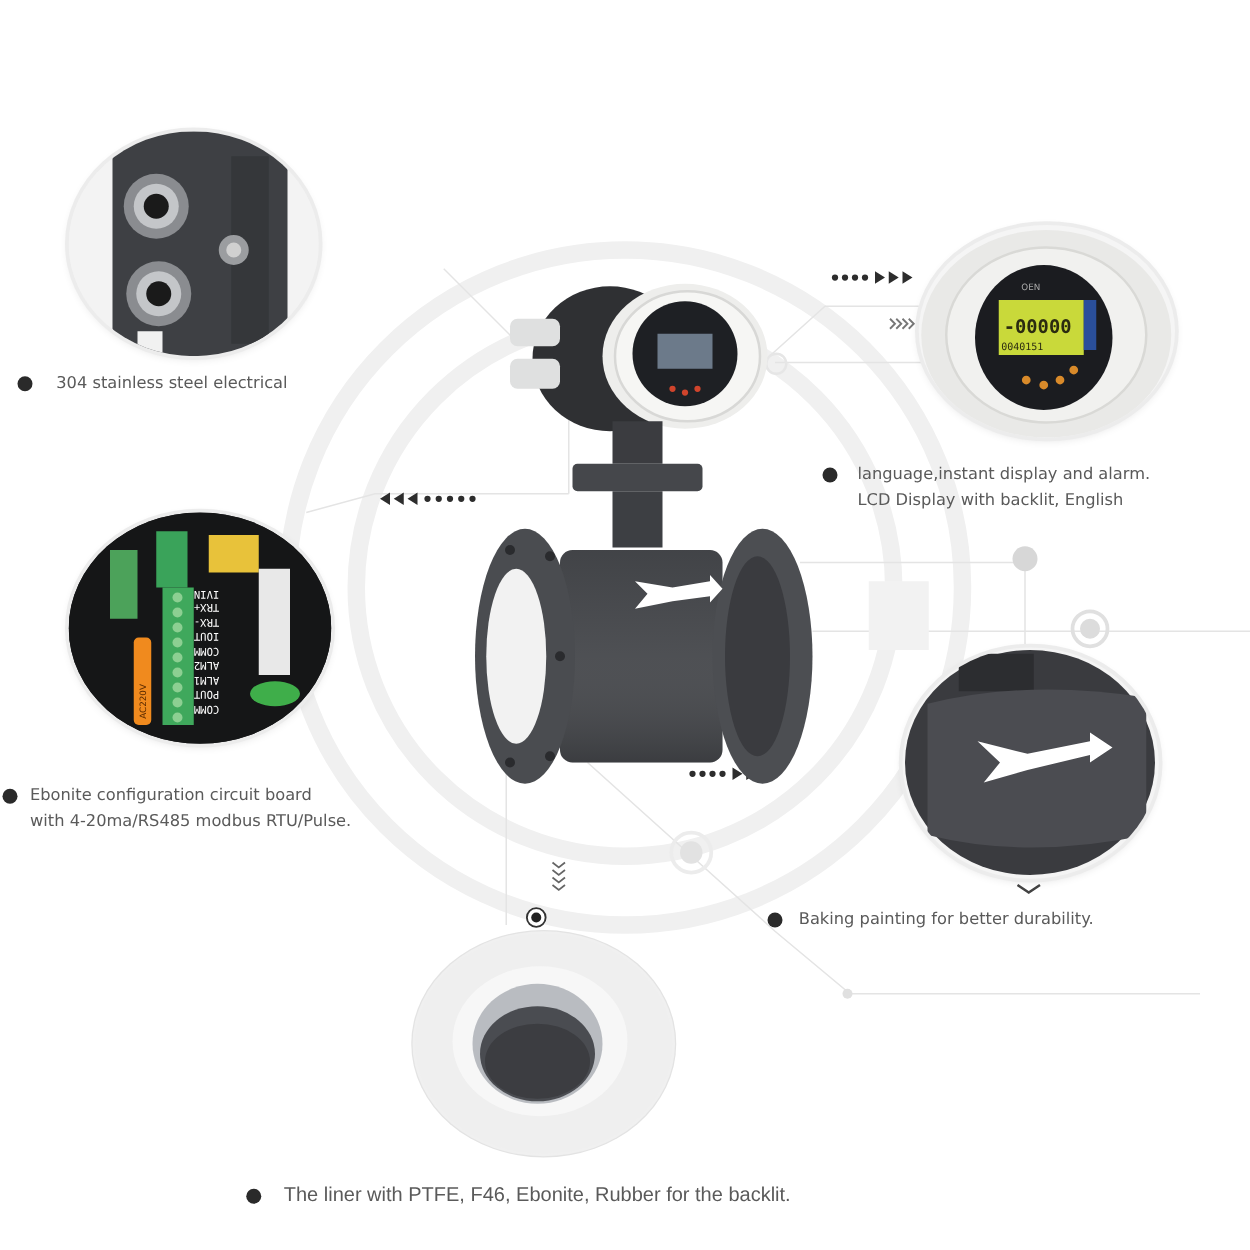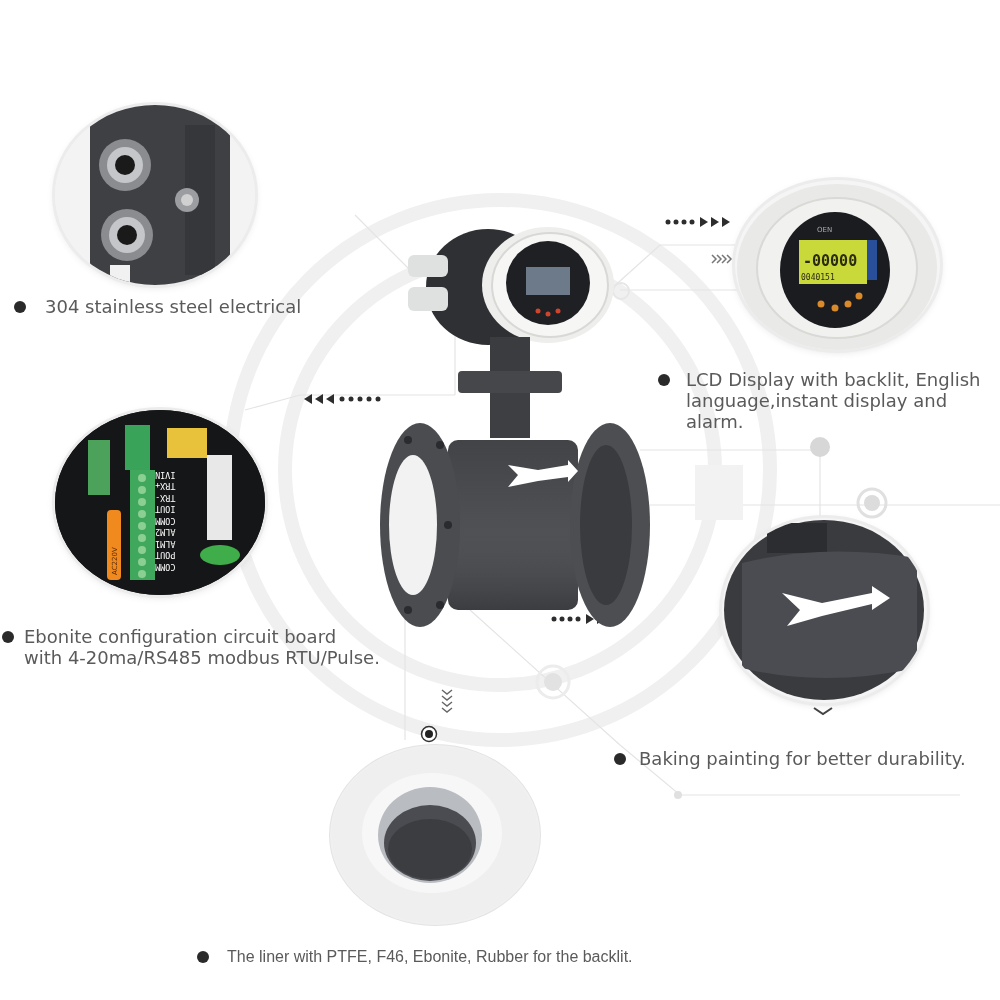--- a/index.html
+++ b/index.html
@@ -1,19 +1,19 @@
 <!DOCTYPE html>
 <html><head>
 <meta charset="utf-8">
 <style>
   * { box-sizing: border-box; margin: 0; padding: 0; }
   html, body { width: 1000px; height: 1000px; background: #ffffff; overflow: hidden; }
   body { position: relative; font-family: "DejaVu Sans", sans-serif; color: #555; }
   .abs { position: absolute; }
-  .caption { position: absolute; font-size: 18px; line-height: 21px; color: #5a5a5a; }
+  .caption { position: absolute; font-size: 13px; line-height: 21px; color: #5a5a5a; }
   .caption .bullet { position: absolute; width: 12px; height: 12px; border-radius: 50%; background: #2a2a2a; top: 5px; }
   .caption.serif { font-family: "Liberation Sans", sans-serif; font-size: 16px; }
   .circle-frame { position: absolute; border-radius: 50%; background: #f1f1f1; box-shadow: 0 0 0 3px #ececec, 0 2px 8px rgba(0,0,0,0.12); overflow: hidden; }
   .dots { position: absolute; font-size: 11px; color: #333; letter-spacing: 1px; white-space: nowrap; }
   svg { display: block; }
 </style>
 </head>
 <body>
 
 <svg class="abs" style="left:0;top:0;" width="1000" height="1000">
@@ -147,22 +147,22 @@
     <text x="82" y="52" font-family="DejaVu Sans, sans-serif" font-size="7" fill="#aaa">OEN</text>
     <circle cx="86" cy="124" r="3.5" fill="#d98a2a"></circle>
       <circle cx="100" cy="128" r="3.5" fill="#d98a2a"></circle>
       <circle cx="113" cy="124" r="3.5" fill="#d98a2a"></circle>
       <circle cx="124" cy="116" r="3.5" fill="#d98a2a"></circle>
   </svg>
 </div>
 <div class="caption" style="left:658px;top:369px;">
   <span class="bullet" style="left:0;"></span>
   <div style="padding-left:28px;">
+    <div>language,instant display and alarm.</div>
     <div>LCD Display with backlit, English</div>
-    <div>language,instant display and alarm.</div>
   </div>
 </div>
 
 <div class="circle-frame" style="left:55px;top:410px;width:210px;height:185px;background:#151617;">
   <svg width="210" height="185" viewBox="0 0 210 185">
     <rect width="210" height="185" fill="#151617"></rect>
     <rect x="70" y="15" width="25" height="45" fill="#3aa35a"></rect>
     <rect x="33" y="30" width="22" height="55" fill="#4ca25a"></rect>
     <rect x="112" y="18" width="40" height="30" fill="#e8c23a"></rect>
     <rect x="75" y="60" width="25" height="110" fill="#3fa85c"></rect>
@@ -203,21 +203,21 @@
 </div>
 
 <div class="circle-frame" style="left:722px;top:518px;width:205px;height:185px;background:#f4f4f4;">
   <svg width="205" height="185" viewBox="0 0 205 185">
     <ellipse cx="102" cy="92" rx="100" ry="90" fill="#3a3b3f"></ellipse>
     <rect x="45" y="5" width="60" height="30" fill="#2c2d30"></rect>
     <path d="M20,45 Q100,25 195,40 L195,150 Q100,170 20,150 Z" fill="#4b4c51"></path>
     <polygon points="60,75 100,85 150,75 150,68 168,80 150,92 150,86 100,98 65,108 78,92" fill="#ffffff"></polygon>
   </svg>
 </div>
-<div class="caption" style="left:614px;top:748px;">
+<div class="caption" style="left:614px;top:725px;">
   <span class="bullet" style="left:0;"></span>
   <div style="padding-left:25px;">
     <div>Baking painting for better durability.</div>
   </div>
 </div>
 
 <div class="circle-frame" style="left:330px;top:745px;width:210px;height:180px;background:#f0f0f0;box-shadow:0 0 0 1px #e3e3e3;">
   <svg width="210" height="180" viewBox="0 0 210 180">
     <ellipse cx="105" cy="90" rx="103" ry="88" fill="#efefef"></ellipse>
     <ellipse cx="102" cy="88" rx="70" ry="60" fill="#f7f7f7"></ellipse>

